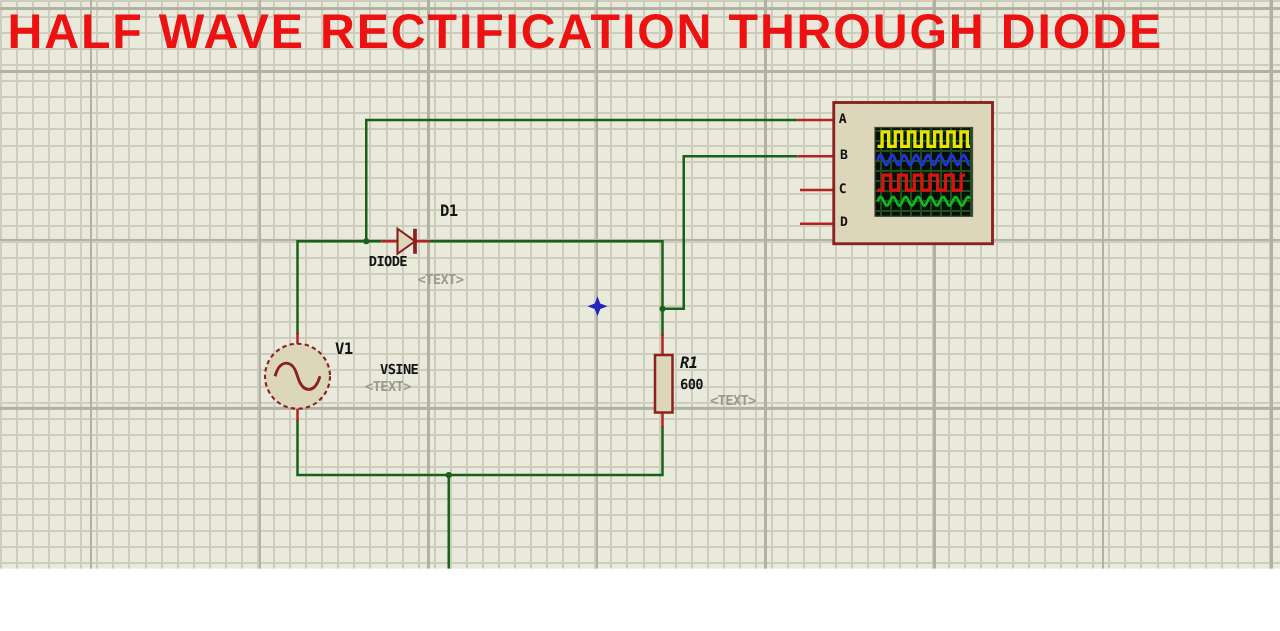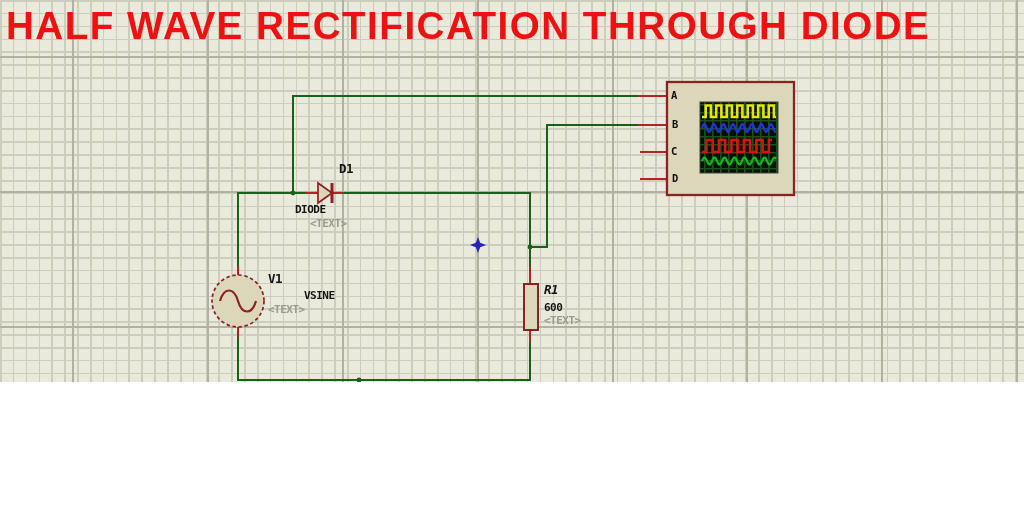--- a/index.html
+++ b/index.html
@@ -1,17 +1,17 @@
 <!DOCTYPE html>
 <html style="--title_red: #ee1111; --canvas_bg: #e9e9dc; --grid_minor: #cdcdbd; --grid_major: #b1b1a1; --wire_green: #186118; --pin_red: #b52222; --outline_red: #8b2121; --body_fill: #dcd6ba; --label_black: #141414; --label_gray: #9a9a8e; --origin_blue: #2224bb; --screen_bg: #041004; --screen_grid: #1d4f1d;"><head>
 <meta charset="utf-8">
 <style>
   html,body{margin:0;padding:0;}
   #stage{
-    position:relative; width:1024px; height:382px; overflow:hidden;
+    position:relative; width:1024px; height:455px; overflow:hidden;
     background-color:var(--canvas_bg,#e9e9dc);
     background-image:
       repeating-linear-gradient(to right, var(--grid_major,#b1b1a1) 0 2px, transparent 2px 134.9px),
       repeating-linear-gradient(to bottom, var(--grid_major,#b1b1a1) 0 2px, transparent 2px 134.9px),
       repeating-linear-gradient(to right, var(--grid_minor,#cdcdbd) 0 1.6px, transparent 1.6px 12.85px),
       repeating-linear-gradient(to bottom, var(--grid_minor,#cdcdbd) 0 1.6px, transparent 1.6px 12.85px);
     background-position:72px 0, 0 56px, 0 0, 0 0;
     font-family:"Liberation Sans", sans-serif;
   }
   #circuit{position:absolute; left:0; top:0;}
@@ -22,21 +22,21 @@
     color:var(--title_red,#ee1111);
     transform:scaleX(0.99); transform-origin:left center;
   }
   .lbl{
     position:absolute; white-space:nowrap;
     font-family:"DejaVu Sans Mono", monospace;
     font-weight:bold; font-size:11px; line-height:12px;
     color:var(--label_black,#141414); letter-spacing:-0.5px;
   }
   .lbl.ref{font-size:12.5px;}
-  .lbl.prop{color:var(--label_gray,#9a9a8e);}
+  .lbl.prop{color:var(--label_gray,#9a9a8e);padding-left:24px;}
   .pinlbl{
     position:absolute; font-family:"DejaVu Sans Mono", monospace;
     font-weight:bold; font-size:10.5px; color:#111; letter-spacing:-0.5px;
   }
   .wire{stroke:var(--wire_green,#186118); stroke-width:2; fill:none;}
   .pin{stroke:var(--pin_red,#b52222); stroke-width:2; fill:none;}
   .bodyfill{fill:var(--body_fill,#dcd6ba); stroke:var(--outline_red,#8b2121);}
   .junc{fill:var(--wire_green,#186118);}
 </style>
 </head>
@@ -107,21 +107,21 @@
           <polyline points="2,15 5.7,15 5.7,3.5 10.9,3.5 10.9,15 16.2,15 16.2,3.5 21.4,3.5 21.4,15 26.7,15 26.7,3.5 31.9,3.5 31.9,15 37.2,15 37.2,3.5 42.4,3.5 42.4,15 47.7,15 47.7,3.5 52.9,3.5 52.9,15 58.2,15 58.2,3.5 63.4,3.5 63.4,15 68.7,15 68.7,3.5 73.9,3.5 73.9,15 76,15" fill="none" stroke="#e8e400" stroke-width="2.6"></polyline>
           <polyline points="2,26 3,23.5 4,22.1 5,22.3 6,24.1 7,26.7 8,28.9 9,30 10,29.3 11,27.3 12,24.7 13,22.7 14,22 15,23.1 16,25.3 17,27.9 18,29.7 19,29.9 20,28.5 21,26 22,23.5 23,22.1 24,22.3 25,24.1 26,26.7 27,28.9 28,30 29,29.3 30,27.3 31,24.7 32,22.7 33,22 34,23.1 35,25.3 36,27.9 37,29.7 38,29.9 39,28.5 40,26 41,23.5 42,22.1 43,22.3 44,24.1 45,26.7 46,28.9 47,30 48,29.3 49,27.3 50,24.7 51,22.7 52,22 53,23.1 54,25.3 55,27.9 56,29.7 57,29.9 58,28.5 59,26 60,23.5 61,22.1 62,22.3 63,24.1 64,26.7 65,28.9 66,30 67,29.3 68,27.3 69,24.7 70,22.7 71,22 72,23.1 73,25.3 74,27.9 75,29.7 76,29.9" fill="none" stroke="#2233dd" stroke-width="2.2"></polyline>
           <polyline points="2,50 6.4,50 6.4,38 12.6,38 12.6,50 18.9,50 18.9,38 25.1,38 25.1,50 31.4,50 31.4,38 37.6,38 37.6,50 43.9,50 43.9,38 50.1,38 50.1,50 56.4,50 56.4,38 62.6,38 62.6,50 68.9,50 68.9,38 72,38" fill="none" stroke="#dd1111" stroke-width="2.6"></polyline>
           <polyline points="2,59 3,56.9 4,55.7 5,55.7 6,56.9 7,59 8,61.1 9,62.3 10,62.3 11,61.1 12,59 13,56.9 14,55.7 15,55.7 16,56.9 17,59 18,61.1 19,62.3 20,62.3 21,61.1 22,59 23,56.9 24,55.7 25,55.7 26,56.9 27,59 28,61.1 29,62.3 30,62.3 31,61.1 32,59 33,56.9 34,55.7 35,55.7 36,56.9 37,59 38,61.1 39,62.3 40,62.3 41,61.1 42,59 43,56.9 44,55.7 45,55.7 46,56.9 47,59 48,61.1 49,62.3 50,62.3 51,61.1 52,59 53,56.9 54,55.7 55,55.7 56,56.9 57,59 58,61.1 59,62.3 60,62.3 61,61.1 62,59 63,56.9 64,55.7 65,55.7 66,56.9 67,59 68,61.1 69,62.3 70,62.3 71,61.1 72,59 73,56.9 74,55.7 75,55.7 76,56.9" fill="none" stroke="#10b81e" stroke-width="2.2"></polyline>
         </g>
     </g>
   </svg>
 
   <div class="page-title">HALF WAVE RECTIFICATION THROUGH DIODE</div>
 
-  <div class="lbl ref" style="left:295px; top:163px;padding-left:44px;">D1</div>
+  <div class="lbl ref" style="left:308px; top:163px;padding-left:44px;">D1</div>
   <div class="lbl" style="left:295px; top:204px;">DIODE</div>
   <div class="lbl prop" style="left:310px; top:218px;">&lt;TEXT&gt;</div>
 
   <div class="lbl ref" style="left:268px; top:273px;text-align:center;">V1</div>
   <div class="lbl" style="left:268px; top:290px;margin-left:36px;">VSINE</div>
   <div class="lbl prop" style="left:268px; top:304px;">&lt;TEXT&gt;</div>
 
   <div class="lbl ref" style="left:544px; top:284px;font-style:italic;">R1</div>
   <div class="lbl" style="left:544px; top:302px;">600</div>
   <div class="lbl prop" style="left:544px; top:315px;">&lt;TEXT&gt;</div>

